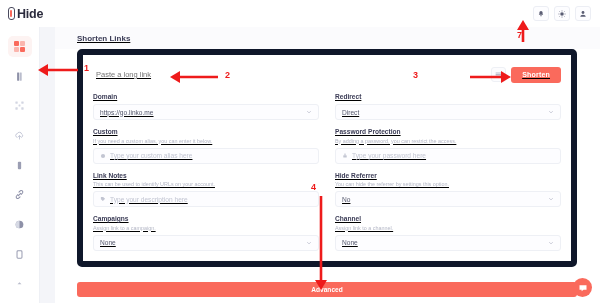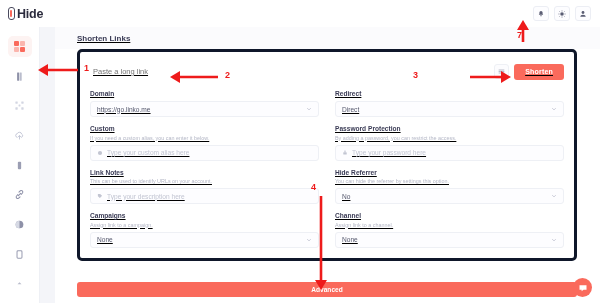--- a/index.html
+++ b/index.html
@@ -61,21 +61,21 @@
     position: absolute; top: 27px; left: 55px; width: 545px; height: 276px;
     background: #ffffff;
     text-decoration: underline;
   }
   .panel-head {
     height: 22px; display: flex; align-items: center; padding-left: 22px;
     font-size: 8px; font-weight: bold; color: #3a3b55; background:#fbfbfd;
   }
   .card {
     margin: 0 0 0 22px; width: 500px; background: #ffffff;
-    border: 3px solid #0f172a; border-radius: 5px; padding: 9px 10px 10px 10px;
+    border: 6px solid #0f172a; border-radius: 5px; padding: 9px 10px 10px 10px;
   }
 
   .url-row { display: flex; align-items: center; gap: 5px; height: 21px; }
   .url-input {
     flex: 1; height: 21px; border: none; outline: none; font-size: 7.5px;
     color: #b9bcca; font-family: "Liberation Sans", sans-serif; padding-left: 3px;
     background: transparent;
   }
   .mini-btn {
     width: 15px; height: 15px; border: 1px solid #eef0f5; border-radius: 3px;

